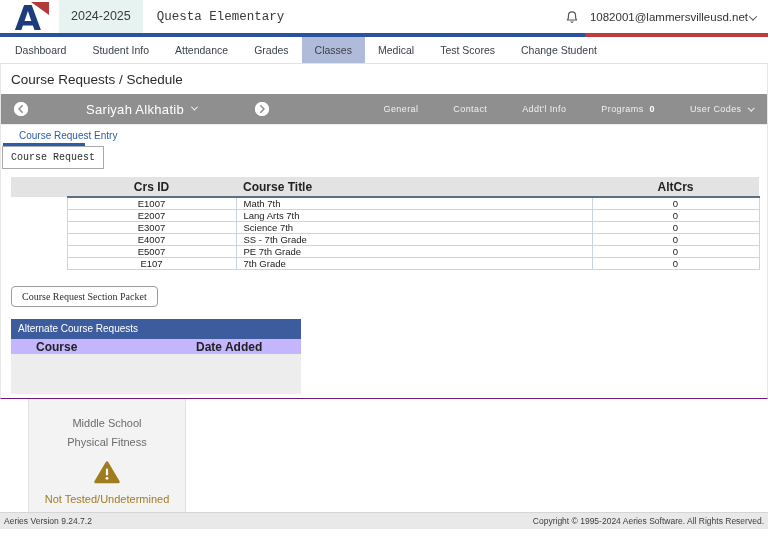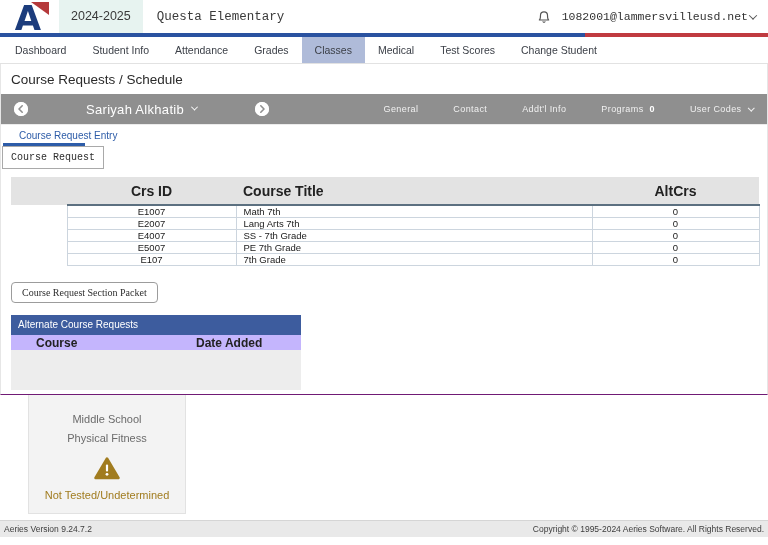--- a/index.html
+++ b/index.html
@@ -15,21 +15,21 @@
   html,body{width:768px; height:545px; overflow:hidden;}
   body{
     font-family:"Liberation Sans","DejaVu Sans",sans-serif;
     background:#fff; color:#222; position:relative;
   }
   
   .top-header{height:33px; display:flex; align-items:center; background:#fff;}
   .logo{width:46px; height:32px; display:flex; align-items:flex-end; justify-content:center; margin-left:5px;}
   .year{background:var(--year-bg); height:33px; line-height:33px; padding:0 12px; font-size:12.5px; color:#3a3a3a; margin-left:8px;}
   .school{margin-left:14px; font-size:12.5px; color:#3a3a3a;font-family:Liberation Mono, monospace;}
-  .header-right{margin-left:auto; display:flex; align-items:center; margin-right:12px; gap:11px;font-family:Liberation Mono, monospace;}
+  .header-right{margin-left:auto; display:flex; align-items:center; margin-right:12px; gap:11px;}
   .account{font-size:11.5px; color:#333;}
   .chev{display:inline-block; width:6px; height:6px; border-right:1.5px solid currentColor; border-bottom:1.5px solid currentColor; transform:rotate(45deg) translate(-1px,-1px); margin-left:5px;}
   .acct-chev{color:#555; margin-left:2px; margin-top:-3px;}
   
   .divider{height:4px; background:linear-gradient(to right, var(--divider-blue) 0 76.2%, var(--divider-red) 76.2% 100%);}
   
   .nav{height:27px; display:flex; align-items:stretch; border-bottom:1px solid #e2e2e2; background:#fff; padding-left:2px;}
   .nav-item{font-size:10.5px; color:#3c4048; line-height:26px; padding:0 13px; cursor:pointer; white-space:nowrap;}
   .nav-item.active{background:var(--nav-active-bg);}
   
@@ -48,21 +48,21 @@
   .bar-link .chev{width:4.5px; height:4.5px; margin-left:7px;}
   
   .subtab-strip{height:22px; border-top:1px solid #ececec; position:relative;}
   .subtab-label{font-size:10px; color:var(--link-blue); line-height:20px; margin-left:18px; cursor:pointer; display:inline-block;}
   .subtab-underline{position:absolute; left:2px; bottom:0; width:82px; height:3px; background:var(--link-blue);}
   
   .tab-strip{height:25px;font-family:Liberation Mono, monospace;}
   .tab{display:inline-block; border:1px solid #a9a9a9; background:#fff; font-size:10px; color:#2e2e2e; padding:5px 8px 5px; margin-left:1px; cursor:pointer;}
   
   .course-table{border-collapse:collapse; margin:6px 10px 0; width:748px; table-layout:fixed;}
-  .course-table th{background:var(--table-header-bg); font-size:14px; font-weight:bold; color:#222; height:28px; padding:0;}
+  .course-table th{background:var(--table-header-bg); font-size:12px; font-weight:bold; color:#222; height:20px; padding:0;}
   .col-gutter{width:56px;} .col-crs{width:169px;} .col-title{width:356px;} .col-alt{width:167px;}
   .course-table th.h-title{text-align:left; padding-left:7px;}
   .course-table td{font-size:9.5px; color:#1a1a1a; height:12px; padding:0 2px; border:1px solid var(--row-border); background:#fff;}
   .course-table td.c-gutter{border:none; background:#fff;}
   .course-table td.c-crs{text-align:center;}
   .course-table td.c-title{text-align:left; padding-left:7px;}
   .course-table td.c-alt{text-align:center;}
   .course-table tbody tr:first-child td:not(.c-gutter){border-top:2px solid var(--table-header-underline);}
   
   .packet-btn{margin:16px 0 0 10px; font-family:Liberation Serif, serif; font-size:10px; color:#2e2e2e; background:#fff; border:1px solid #9c9c9c; border-radius:4px; padding:4px 10px; cursor:pointer;}
@@ -73,21 +73,21 @@
   .alt-h-course{position:absolute; left:25px;}
   .alt-h-date{position:absolute; left:185px;}
   .alt-empty{background:#ededed; height:40px;}
   .content-bottom-pad{height:4px;}
   
   .fitness-card{margin-left:28px; width:158px; background:#f3f3f3; border:1px solid #e2e2e2; border-top:none; text-align:center; padding:15px 4px 12px;}
   .fitness-line{font-size:11px; color:#6b6b6b; line-height:19px;}
   .warning-icon{margin:9px auto 3px; width:26px;}
   .fitness-status{font-size:11px; color:var(--warning-gold); margin-top:5px;}
   
-  .footer{position:absolute; left:0; bottom:8px; width:100%; height:17px; background:var(--footer-bg); border-top:1px solid #d5d5d5; display:flex; justify-content:space-between; align-items:center; padding:0 4px; font-size:8.5px; color:#3d3d3d;}
+  .footer{position:absolute; left:0; bottom:16px; width:100%; height:17px; background:var(--footer-bg); border-top:1px solid #d5d5d5; display:flex; justify-content:space-between; align-items:center; padding:0 4px; font-size:8.5px; color:#3d3d3d;}
 </style>
 </head>
 <body>
 
 <div class="top-header">
   <div class="logo">
     <svg viewBox="0 0 44 32" width="44" height="32">
       <polygon points="25,1 43,1 43,14" fill="#b5393b"></polygon>
       <text x="22" y="29" text-anchor="middle" font-family="DejaVu Sans" font-weight="bold" font-size="34" fill="#1c3c7c">A</text>
     </svg>
@@ -194,20 +194,26 @@
       <td class="c-alt">0</td>
     </tr>
 
     <tr>
       <td class="c-gutter"></td>
       <td class="c-crs">E2007</td>
       <td class="c-title">Lang Arts 7th</td>
       <td class="c-alt">0</td>
     </tr>
 
+    <tr>
+      <td class="c-gutter"></td>
+      <td class="c-crs">E3007</td>
+      <td class="c-title">Science 7th</td>
+      <td class="c-alt">0</td>
+    </tr>
 
     <tr>
       <td class="c-gutter"></td>
       <td class="c-crs">E4007</td>
       <td class="c-title">SS - 7th Grade</td>
       <td class="c-alt">0</td>
     </tr>
 
     <tr>
       <td class="c-gutter"></td>

